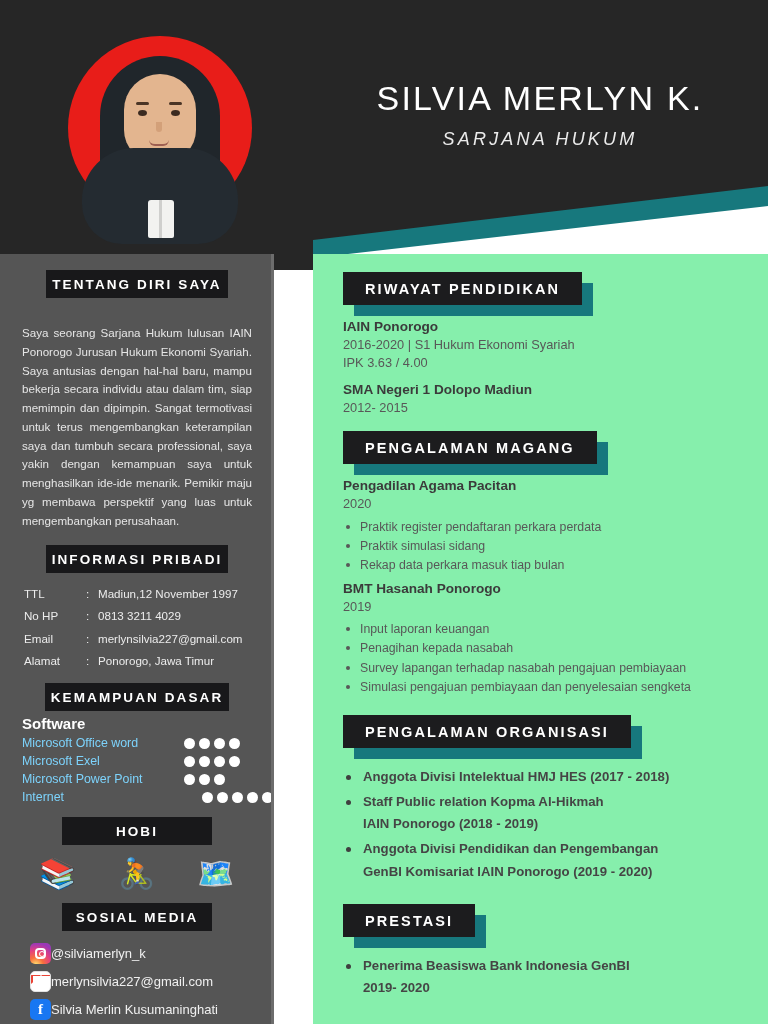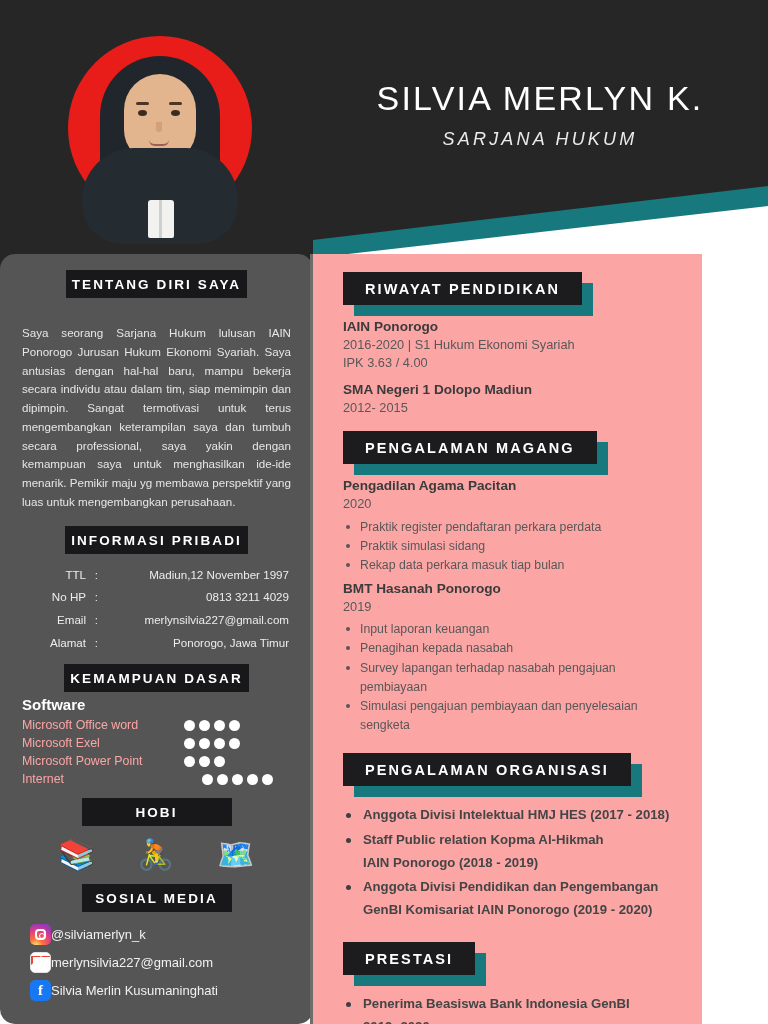--- a/index.html
+++ b/index.html
@@ -152,25 +152,24 @@
     color: #ebebeb;
     font-size: 18px;
     font-style: italic;
     letter-spacing: 3.2px;
   }
 
   
   .sidebar {
     position: absolute;
     left: 0; top: 254px;
-    width: 313px; height: 770px;
+    width: 274px; height: 770px;
     background: #555555;
     z-index: 6;
     padding: 16px 18px 0 18px;
-    border-radius: 15px;
   }
   .sidebar::after {
     content: "";
     position: absolute;
     right: 0; top: 0;
     width: 3px; height: 100%;
     background: #6d6d6d;
   }
 
   .sb-badge {
@@ -188,42 +187,42 @@
 
   .about-text {
     margin-top: 26px;
     color: #e6e6e6;
     font-size: 11.6px;
     line-height: 1.62;
     text-align: justify;
     padding: 0 4px;
   }
 
-  .info-list { margin-top: 10px; padding: 0 6px; text-align: right; }
+  .info-list { margin-top: 10px; padding: 0 6px; }
   .info-row {
     display: flex;
     color: #ececec;
     font-size: 11.6px;
     line-height: 1.95;
   }
   .info-label { width: 62px; flex: 0 0 62px; }
   .info-colon { width: 12px; flex: 0 0 12px; }
   .info-value { flex: 1; }
 
   .skills { margin-top: 4px; padding: 0 4px; }
   .skills-heading {
     color: #ffffff;
     font-size: 15px;
     font-weight: bold;
     margin-bottom: 3px;
   }
   .skill-row {
     display: flex;
     align-items: center;
-    color: #fca5a5;
+    color: #7dd3fc;
     font-size: 12.4px;
     line-height: 1.55;
     height: 18px;
   }
   .skill-name { flex: 0 0 162px; }
   .skill-dots { display: flex; gap: 4px; }
   .skill-dots.indent { margin-left: 18px; }
   .dot {
     width: 11px; height: 11px;
     border-radius: 50%;
@@ -297,22 +296,22 @@
   }
   .soc-fb { background: #1877f2; font-family: "Liberation Serif", serif; font-size: 15px; }
 
   .sb-space-sm { height: 10px; }
   .sb-space-md { height: 14px; }
 
   
   .right {
     position: absolute;
     left: 313px; top: 254px;
-    width: 389px; height: 770px;
-    background: #fca5a5;
+    width: 455px; height: 770px;
+    background: #86efac;
     z-index: 6;
     padding: 18px 22px 0 30px;
   }
 
   .rt-head-wrap {
     position: relative;
     display: inline-block;
     margin-bottom: 14px;
   }
   .rt-head-shadow {

